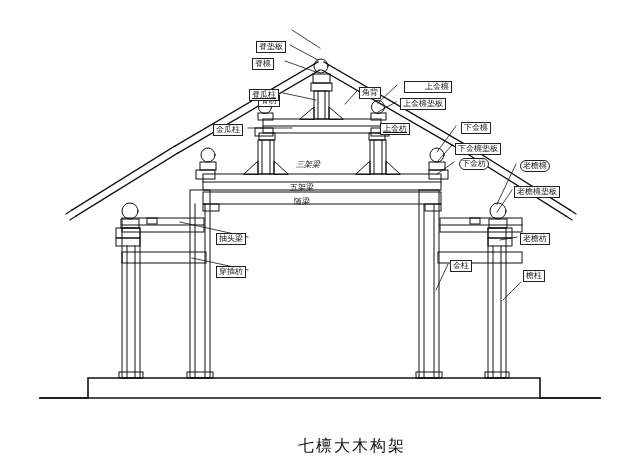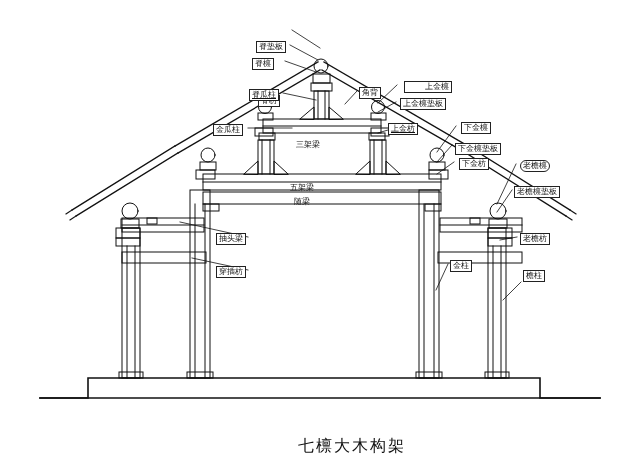--- a/index.html
+++ b/index.html
@@ -262,30 +262,30 @@
         </g>
     </g>
   </svg>
 
   <div id="label-layer">
       <div class="lbl lbl-box" style="left: 252px; top: 26px; margin-top: 32px;">脊檩</div>
       <div class="lbl lbl-box" style="left: 256px; top: 41px;">脊垫板</div>
       <div class="lbl lbl-box" style="left: 258px; top: 57px; margin-top: 38px;">脊枋</div>
       <div class="lbl lbl-box" style="left: 249px; top: 89px; text-decoration: underline;">脊瓜柱</div>
       <div class="lbl lbl-box" style="left: 213px; top: 124px;">金瓜柱</div>
-      <div class="lbl lbl-plain" style="left: 296px; top: 140px;">三架梁</div>
+      <div class="lbl lbl-plain" style="left: 296px; top: 160px; font-style: italic;">三架梁</div>
       <div class="lbl lbl-plain" style="left: 290px; top: 183px;">五架梁</div>
       <div class="lbl lbl-plain" style="left: 294px; top: 197px;">随梁</div>
       <div class="lbl lbl-box" style="left: 359px; top: 87px;">角背</div>
       <div class="lbl lbl-box" style="left: 404px; top: 81px; padding-left: 20px;">上金檩</div>
       <div class="lbl lbl-box" style="left: 400px; top: 98px;">上金檩垫板</div>
-      <div class="lbl lbl-box" style="left: 388px; top: 123px; text-decoration: underline;">上金枋</div>
+      <div class="lbl lbl-box" style="left: 380px; top: 123px; text-decoration: underline;">上金枋</div>
       <div class="lbl lbl-box" style="left: 461px; top: 122px;">下金檩</div>
       <div class="lbl lbl-box" style="left: 455px; top: 143px;">下金檩垫板</div>
-      <div class="lbl lbl-box" style="left: 459px; top: 158px;">下金枋</div>
+      <div class="lbl lbl-box" style="left: 459px; top: 158px; border-radius: 6px;">下金枋</div>
       <div class="lbl lbl-box" style="left: 520px; top: 160px; border-radius: 6px;">老檐檩</div>
       <div class="lbl lbl-box" style="left: 514px; top: 186px;">老檐檩垫板</div>
       <div class="lbl lbl-box" style="left: 520px; top: 233px;">老檐枋</div>
       <div class="lbl lbl-box" style="left: 216px; top: 233px;">抽头梁</div>
       <div class="lbl lbl-box" style="left: 216px; top: 266px;">穿插枋</div>
       <div class="lbl lbl-box" style="left: 450px; top: 260px;">金柱</div>
       <div class="lbl lbl-box" style="left: 523px; top: 270px;">檐柱</div>
     </div>
 
   <div class="caption">七檩大木构架</div>

